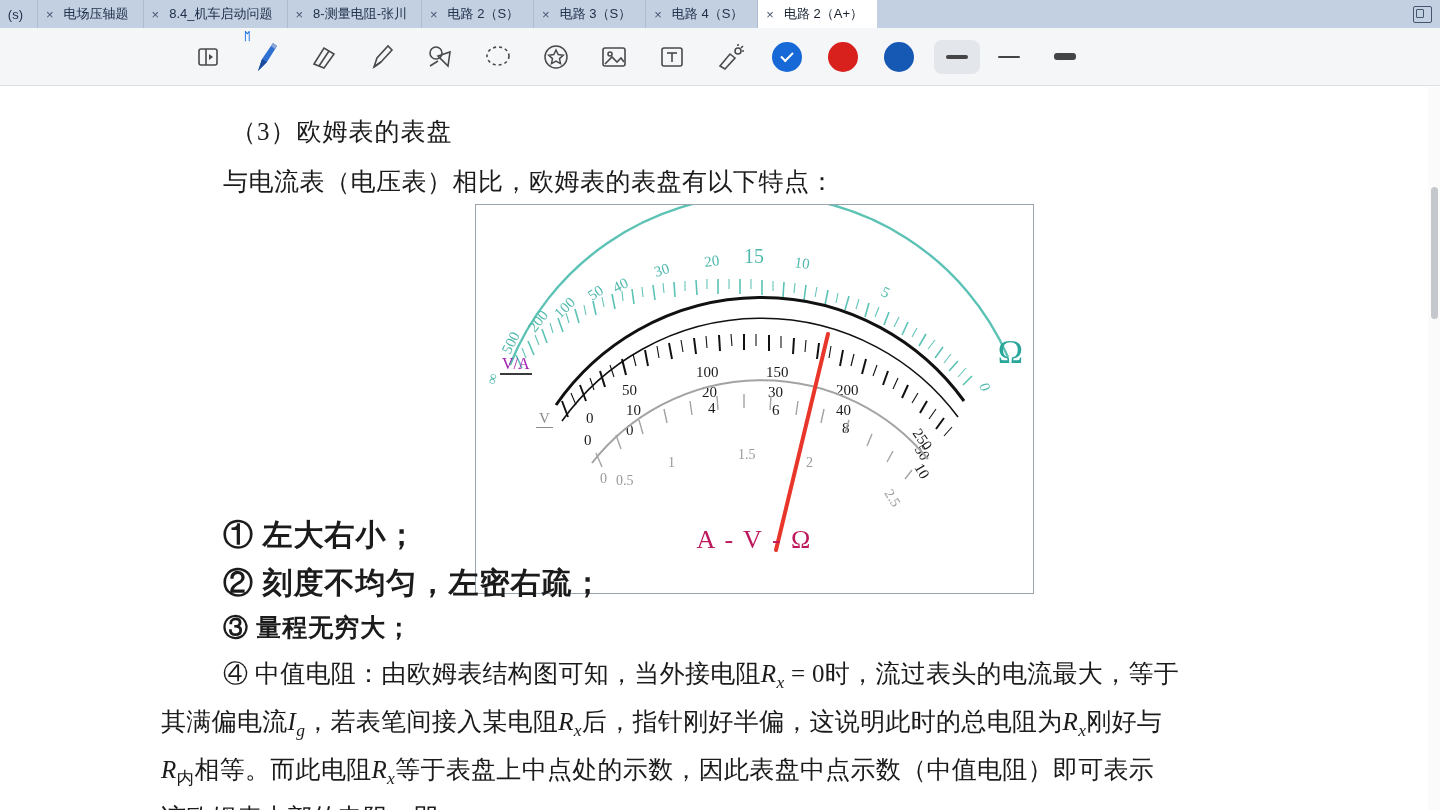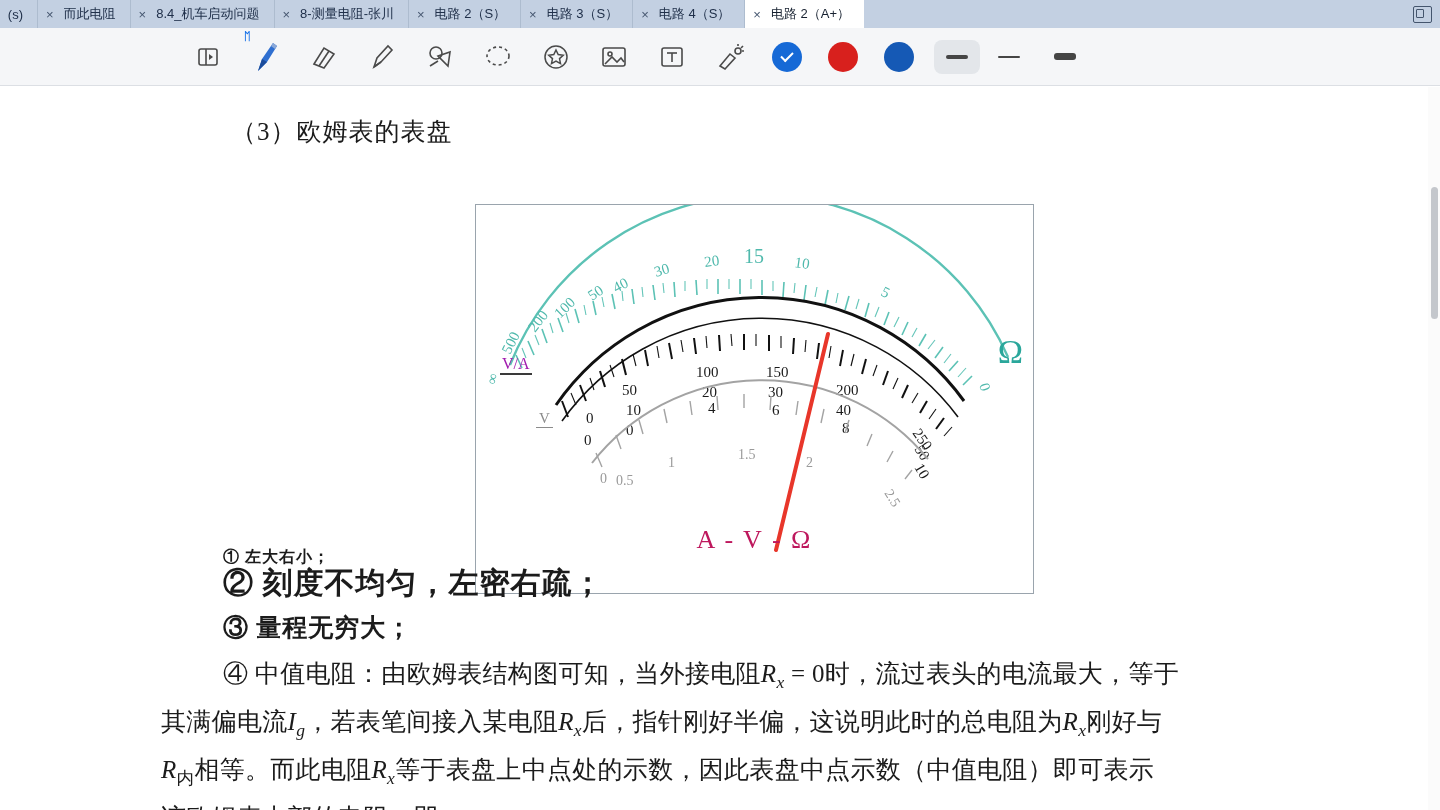--- a/index.html
+++ b/index.html
@@ -171,21 +171,21 @@
     height: 723px;
     font-family: "Liberation Serif", serif;
     color: #1b1b1b;
   }
   .line {
     position: absolute;
     white-space: nowrap;
   }
   .t1 { left: 222px; top: 28px; font-size: 25px; letter-spacing: 1px; }
   .t2 { left: 214px; top: 78px; font-size: 25px; letter-spacing: 0.5px; }
-  .li1 { left: 214px; top: 428px; font-size: 16px; font-weight: bold; letter-spacing: 1px; margin-top: 32px; }
+  .li1 { left: 214px; top: 428px; font-size: 30px; font-weight: bold; letter-spacing: 1px; }
   .li2 { left: 214px; top: 476px; font-size: 30px; font-weight: bold; letter-spacing: 1px; }
   .li3 { left: 214px; top: 524px; font-size: 25px; font-weight: bold; letter-spacing: 1px; }
   .li4 { left: 214px; top: 570px; font-size: 25px; letter-spacing: 0.3px; }
   .li4 b { font-weight: normal; }
   .p5 { left: 152px; top: 618px; font-size: 25px; letter-spacing: 0.3px; }
   .p6 { left: 152px; top: 666px; font-size: 25px; letter-spacing: 0.3px; }
   .p7 { left: 152px; top: 714px; font-size: 25px; letter-spacing: 0.3px; }
   i.v { font-family: "Liberation Serif", serif; font-style: italic; }
   sub.s { font-size: 0.7em; }
 
@@ -267,21 +267,21 @@
 <body>
 
 <div id="app">
 
   <div class="tabbar">
     <div class="tab partial">
       <span class="tab-label">(s)</span>
     </div>
     <div class="tab">
       <span class="tab-x">×</span>
-      <span class="tab-label">而此电阻</span>
+      <span class="tab-label">电场压轴题</span>
     </div>
     <div class="tab">
       <span class="tab-x">×</span>
       <span class="tab-label">8.4_机车启动问题</span>
     </div>
     <div class="tab">
       <span class="tab-x">×</span>
       <span class="tab-label">8-测量电阻-张川</span>
     </div>
     <div class="tab">
@@ -403,20 +403,21 @@
     </div>
     <div class="thick-wrap">
       <span class="thick-line-sm"></span>
     </div>
   </div>
 
   <div class="docwrap">
     <div class="doc">
 
       <div class="line t1">（3）欧姆表的表盘</div>
+      <div class="line t2">与电流表（电压表）相比，欧姆表的表盘有以下特点：</div>
 
       <div class="figure">
         <svg width="557" height="388" viewBox="0 0 557 388">
 
           <g fill="none" stroke="#5cc2b5" stroke-width="2.4">
             <path d="M34 160 A 270 270 0 0 1 532 152"></path>
           </g>
           <g stroke="#5cc2b5" stroke-width="1.6">
 
             <line x1="40" y1="150" x2="46" y2="163"></line>

